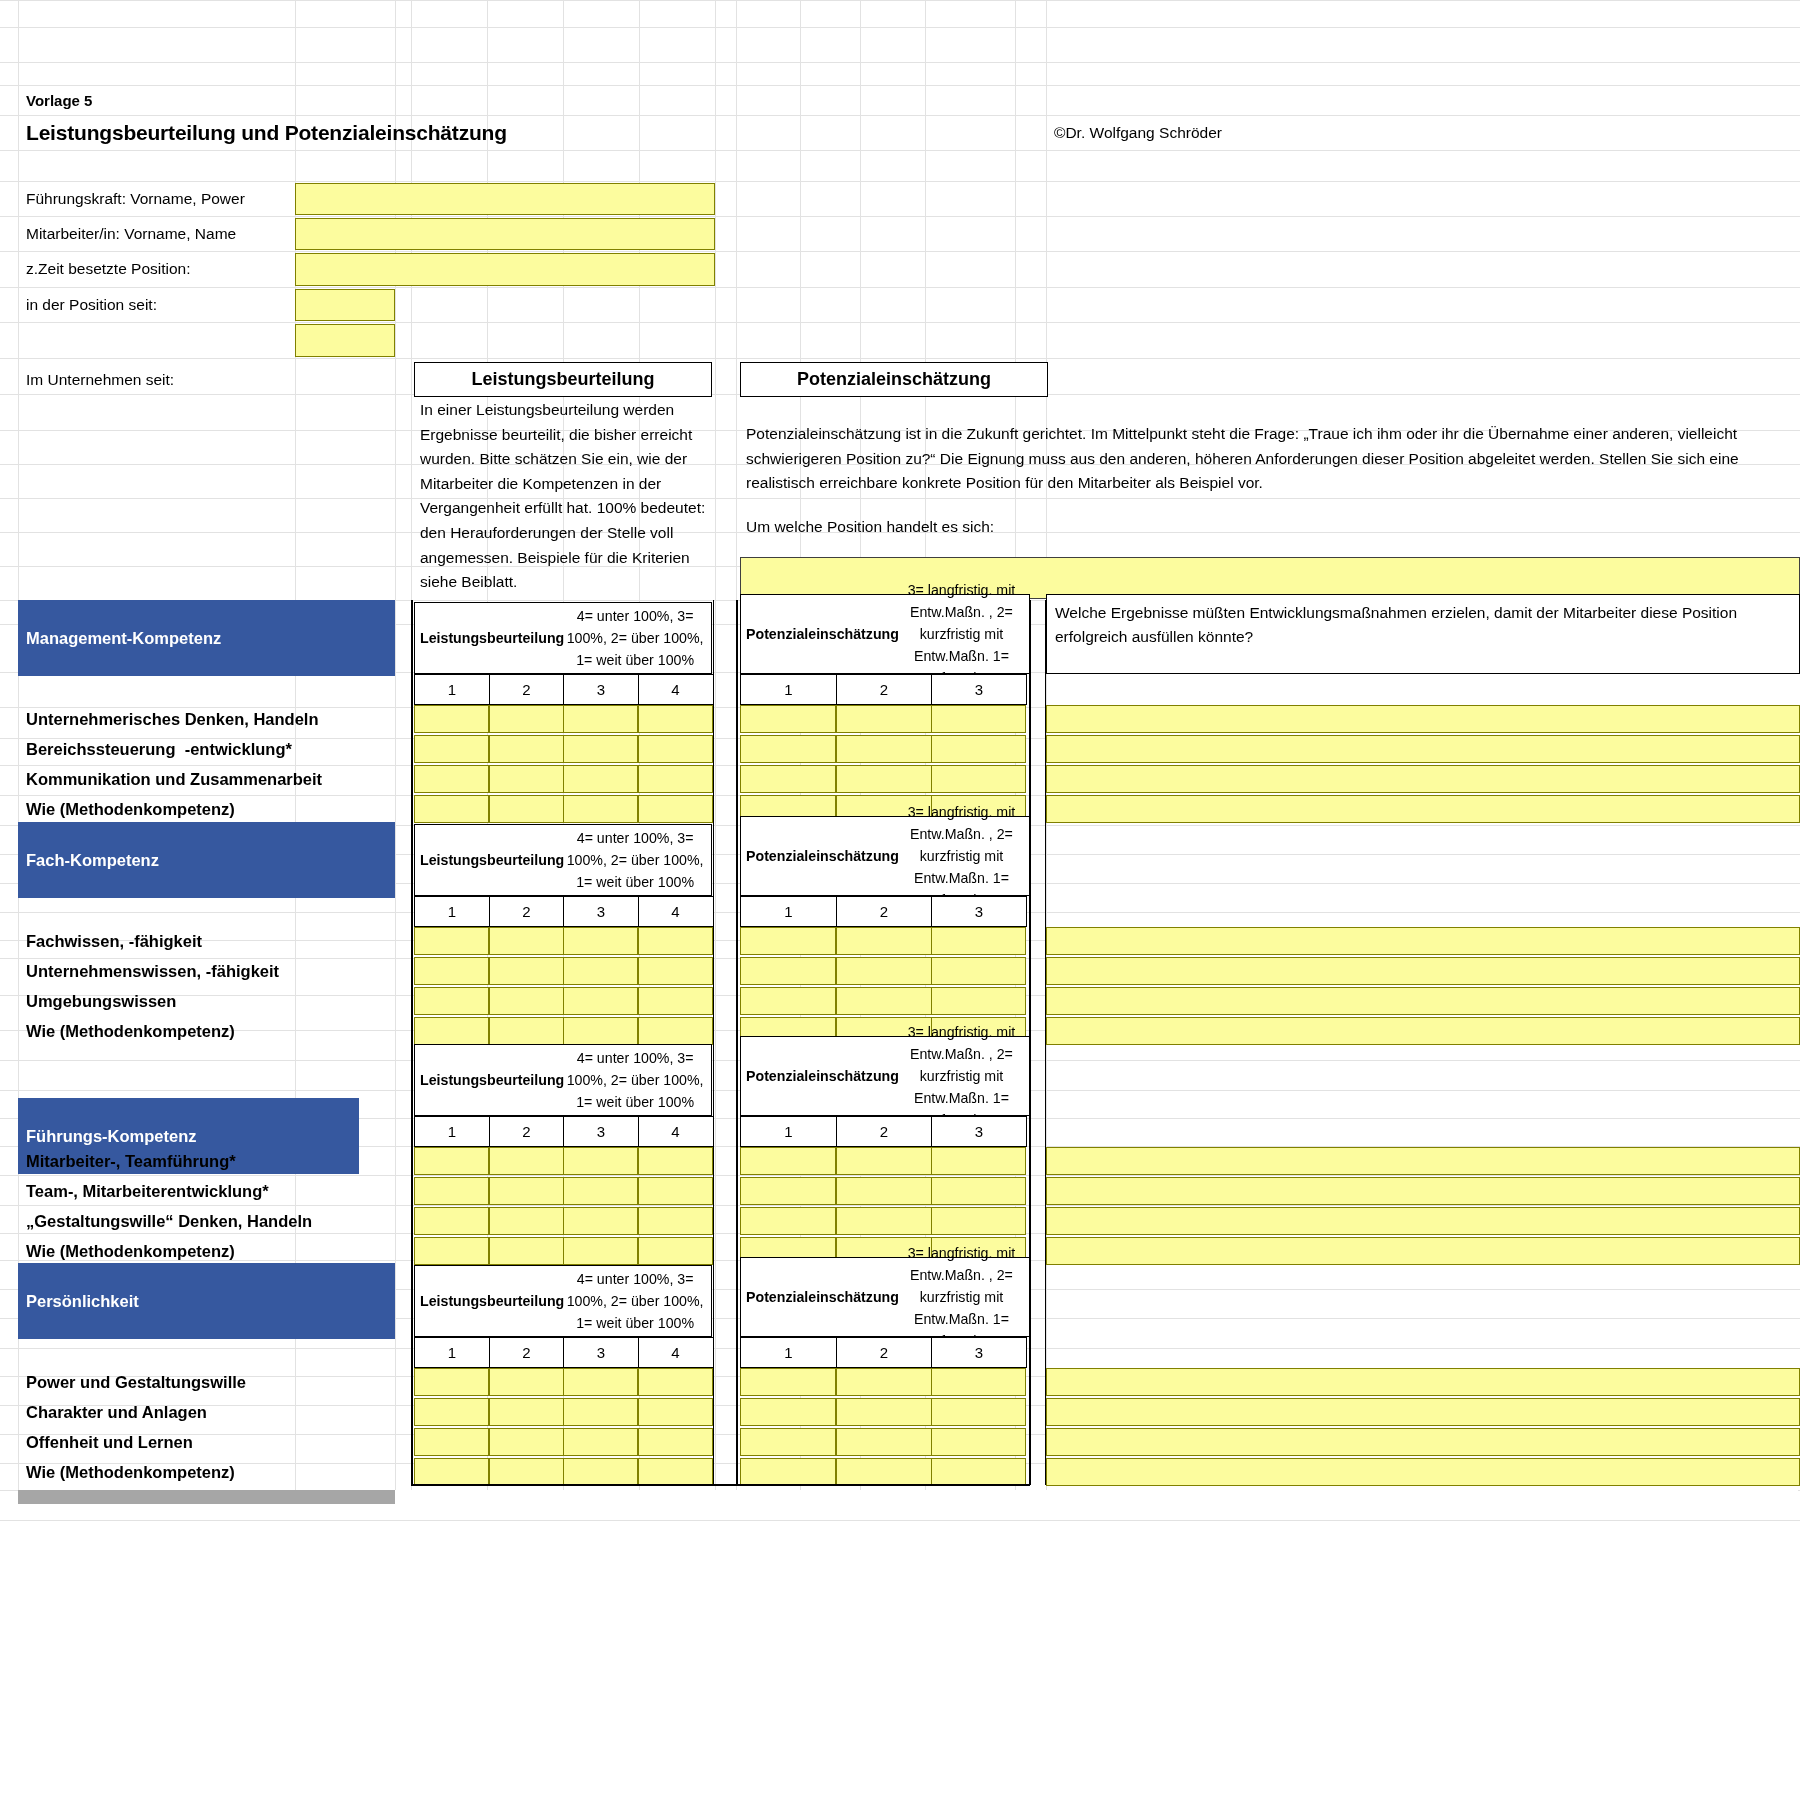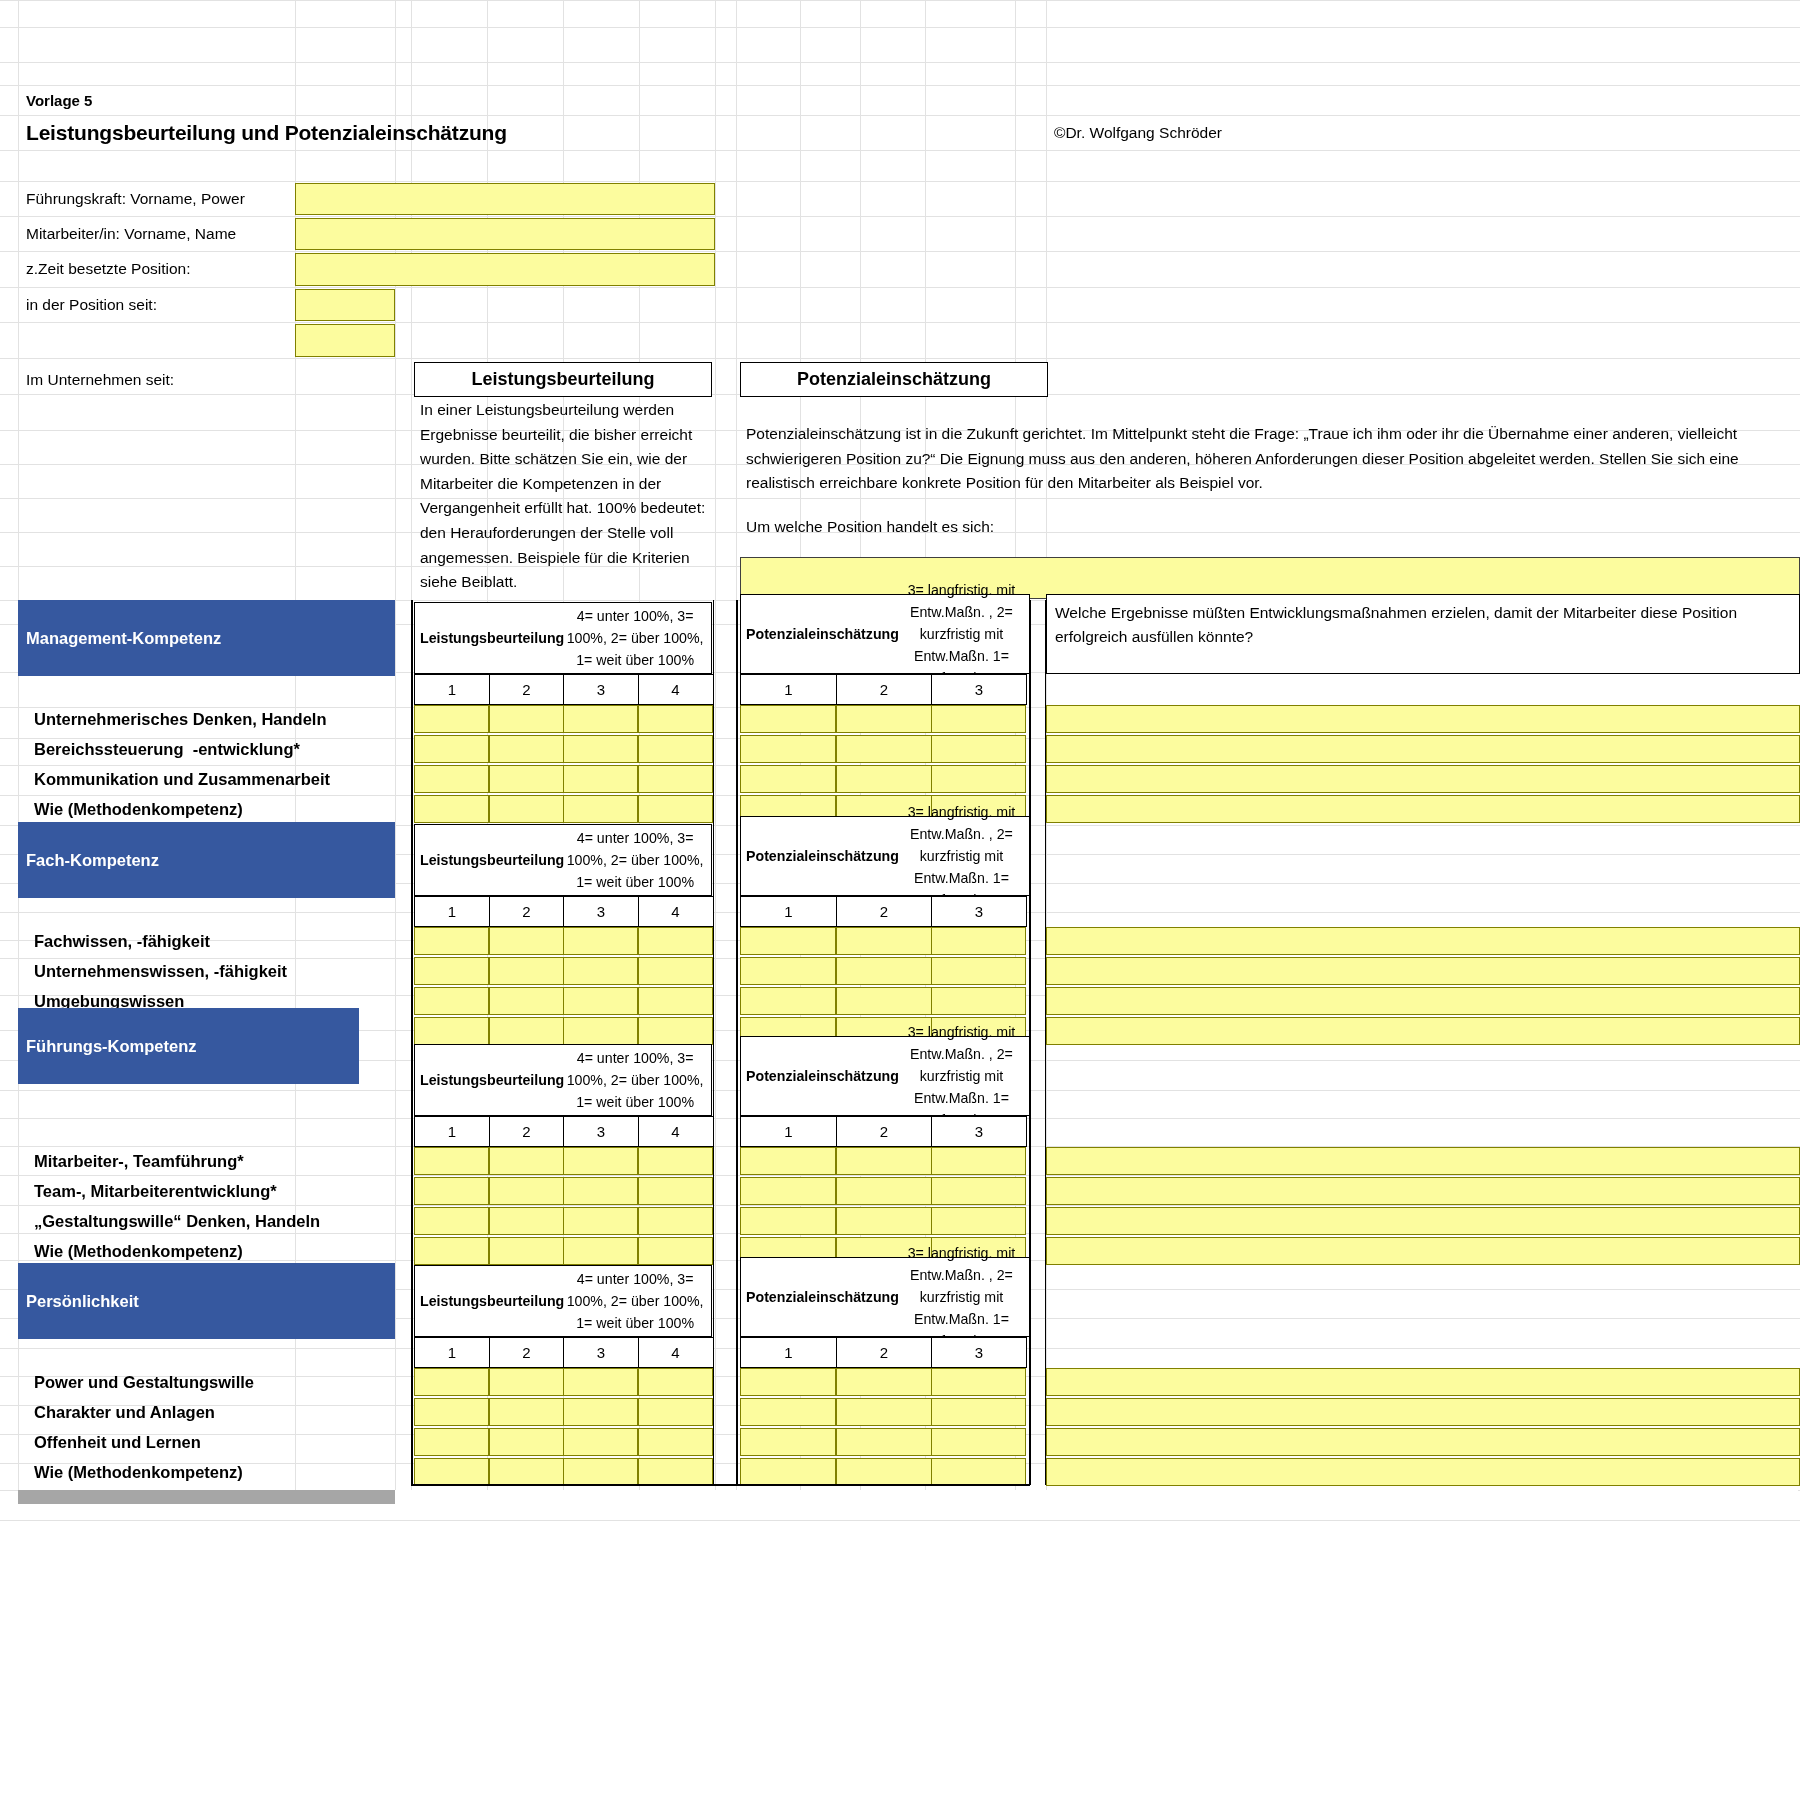--- a/index.html
+++ b/index.html
@@ -129,21 +129,21 @@
     line-height: 24px;
     white-space: normal;
     align-items: flex-start;
     padding: 6px 8px 0 8px;
     box-sizing: border-box;
   }
 
   .rowlabel {
     font-size: 16.5px;
     font-weight: bold;
-    padding-left: 16px;
+    padding-left: 8px;
   }
 
   
   .hscroll-track {
     position: absolute;
     background: #ffffff;
   }
   .hscroll-thumb {
     position: absolute;
     background: #a6a6a6;
@@ -334,21 +334,21 @@
     <div class="cell yellow" style="left: 1046px; top: 987px; width: 754px; height: 28px;"></div>
     <div class="cell rowlabel" style="left: 18px; top: 1016px; width: 377px; height: 30px;">Wie (Methodenkompetenz)</div>
     <div class="cell yellow" style="left: 414px; top: 1017px; width: 75px; height: 28px;"></div>
     <div class="cell yellow" style="left: 488.5px; top: 1017px; width: 75px; height: 28px;"></div>
     <div class="cell yellow" style="left: 563px; top: 1017px; width: 75px; height: 28px;"></div>
     <div class="cell yellow" style="left: 637.5px; top: 1017px; width: 75px; height: 28px;"></div>
     <div class="cell yellow" style="left: 740px; top: 1017px; width: 96px; height: 28px;"></div>
     <div class="cell yellow" style="left: 835.5px; top: 1017px; width: 96px; height: 28px;"></div>
     <div class="cell yellow" style="left: 931px; top: 1017px; width: 95px; height: 28px;"></div>
     <div class="cell yellow" style="left: 1046px; top: 1017px; width: 754px; height: 28px;"></div>
-    <div class="cell bluehdr" style="background: rgb(54, 88, 159); left: 18px; top: 1008px; width: 341px; height: 76px;">Führungs-Kompetenz</div>
+    <div class="cell bluehdr" style="background: rgb(54, 88, 159); left: 18px; top: 1098px; width: 341px; height: 76px;">Führungs-Kompetenz</div>
     <div class="cell scalebox" style="left: 414px; top: 1044px; width: 298px; height: 72px;">
       <b>Leistungsbeurteilung</b>
       <span> 4= unter 100%, 3= 100%, 2= über 100%, 1= weit über 100%</span>
     </div>
     <div class="cell scalebox" style="left: 740px; top: 1036px; width: 290px; height: 80px;">
       <b>Potenzialeinschätzung</b>
       <span> 3= langfristig. mit Entw.Maßn. , 2=  kurzfristig mit Entw.Maßn.  1= sofort ohne</span>
     </div>
     <div class="cell numcell" style="left: 414px; top: 1116px; width: 76px; height: 31px;">1</div>
     <div class="cell numcell" style="left: 488.5px; top: 1116px; width: 76px; height: 31px;">2</div>

